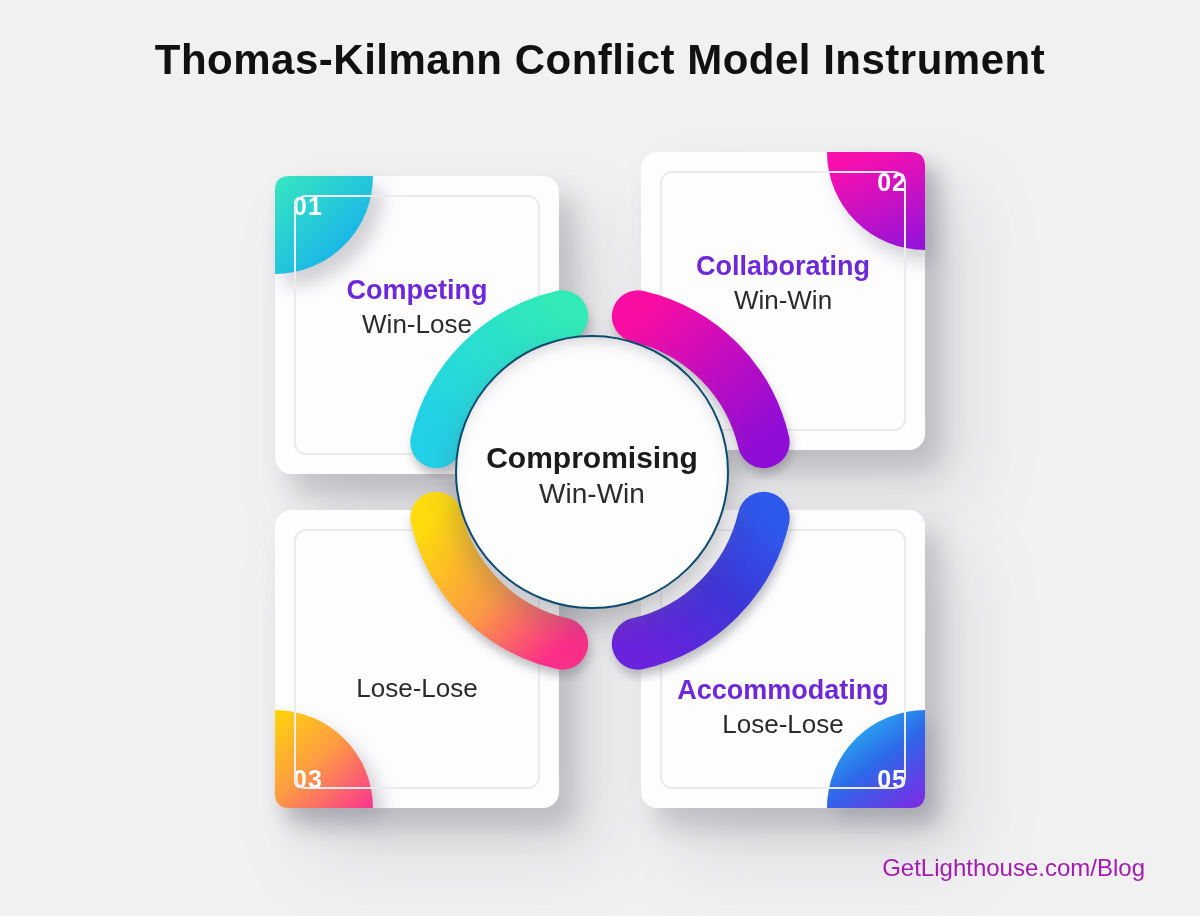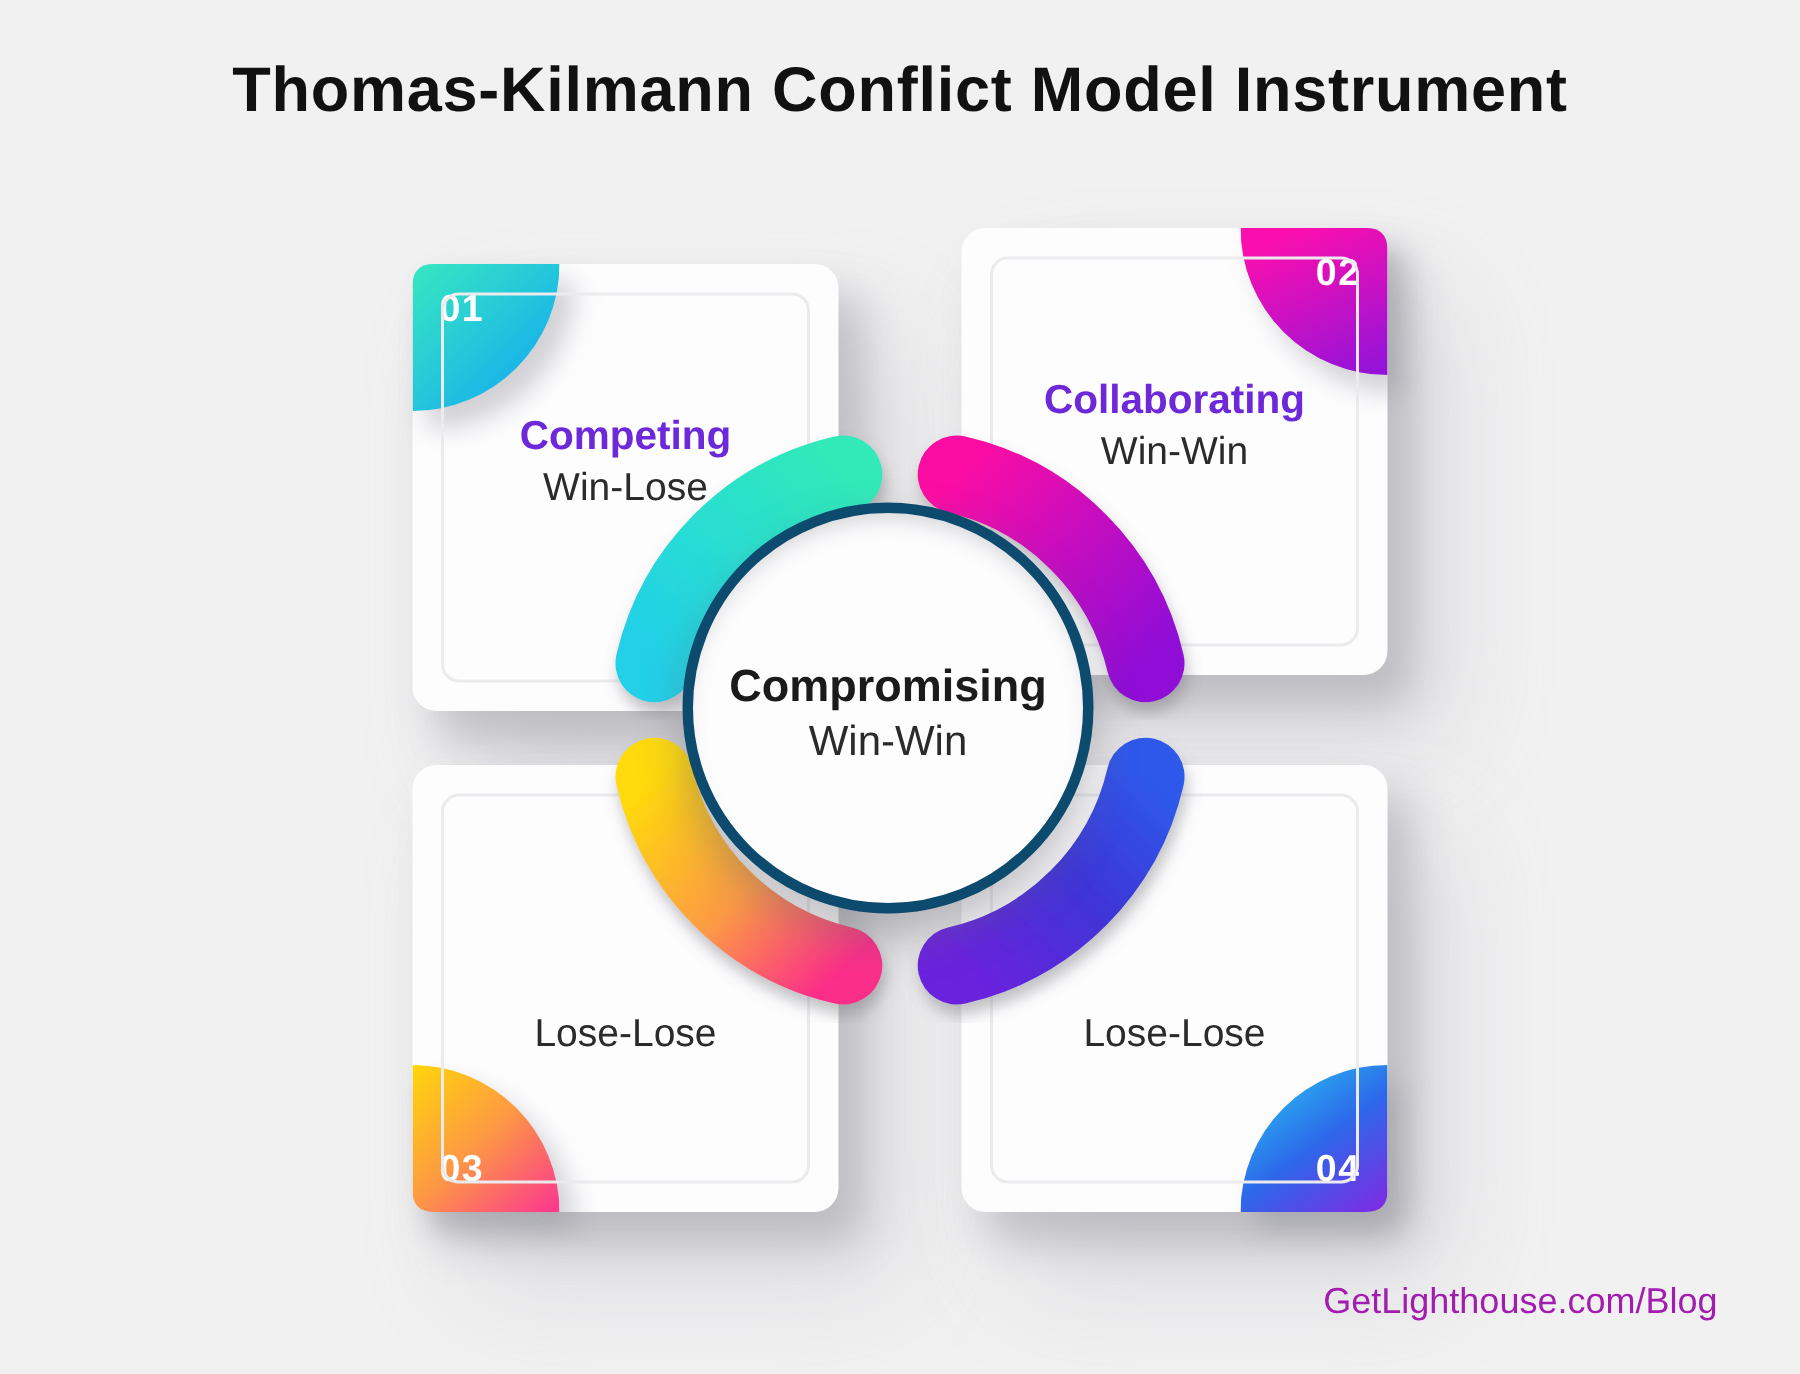--- a/index.html
+++ b/index.html
@@ -42,21 +42,21 @@
     position:absolute;font-size:25px;font-weight:bold;color:#fff;letter-spacing:1px;
   }
   .badge.p-tl .badge-num{left:18px;top:16px;}
   .badge.p-tr .badge-num{right:18px;top:16px;}
   .badge.p-bl .badge-num{left:18px;bottom:14px;}
   .badge.p-br .badge-num{right:18px;bottom:14px;}
   
   .ring{position:absolute;left:390px;top:270px;width:420px;height:420px;}
   .center-circle{
     position:absolute;left:455px;top:335px;width:274px;height:274px;
-    background:#fdfdfe;border:7px solid #0c4a6e;border-radius:50%;
+    background:#fdfdfe;border:2px solid #0c4a6e;border-radius:50%;
     box-shadow:0 16px 30px rgba(100,100,110,.40), inset 0 10px 14px -6px rgba(120,120,130,.30);
     display:flex;flex-direction:column;align-items:center;justify-content:center;
     text-align:center;padding-top:6px;box-sizing:border-box;
   }
   .center-name{font-size:30px;font-weight:bold;color:#1b1b1b;line-height:38px;}
   .center-outcome{font-size:28px;color:#2b2b2b;line-height:34px;}
   .footer{
     position:absolute;right:55px;top:854px;font-size:24px;color:#a21caf;
   }
 </style>
@@ -132,24 +132,25 @@
     <svg width="98" height="98" viewBox="0 0 96 96">
       <defs>
         <linearGradient id="bg4" gradientUnits="userSpaceOnUse" x1="20" y1="0" x2="90" y2="95">
           <stop offset="0" stop-color="#27c3f2"></stop>
           <stop offset="0.5" stop-color="#2d68ea"></stop>
           <stop offset="1" stop-color="#7c2ce4"></stop>
         </linearGradient>
       </defs>
       <path d="M 96 0 L 96 82 Q 96 96 82 96 L 0 96 A 96 96 0 0 1 96 0 Z" fill="url(#bg4)"></path>
     </svg>
-    <span class="badge-num">04</span>
+    <span class="badge-num">05</span>
   </div>
   <div class="card-outline"></div>
   <div class="card-text">
+    <div class="card-name">Accommodating</div>
     <div class="card-outcome">Lose-Lose</div>
   </div>
 </div>
 
 <svg class="ring" viewBox="0 0 420 420">
   <defs>
     <linearGradient id="rg-tl" gradientUnits="userSpaceOnUse" x1="172" y1="46" x2="46" y2="172">
       <stop offset="0" stop-color="#30e9b8"></stop>
       <stop offset="0.5" stop-color="#29ded2"></stop>
       <stop offset="1" stop-color="#21d0e8"></stop>

